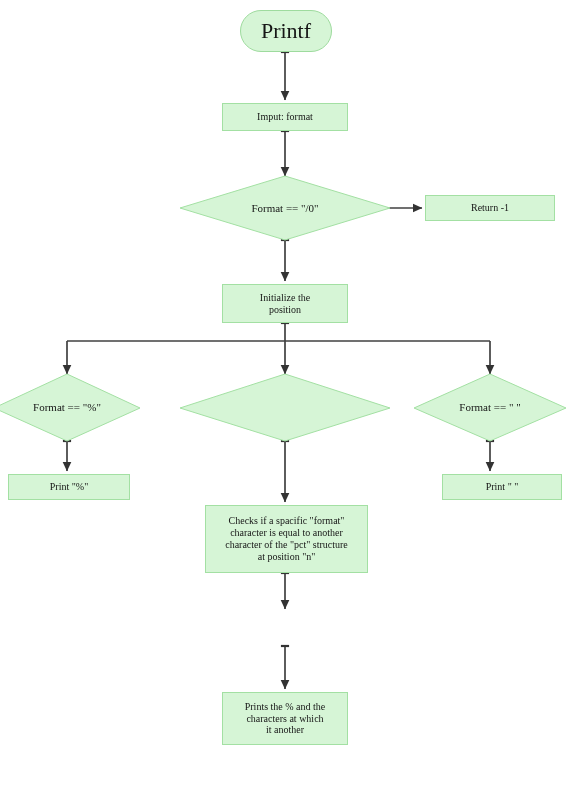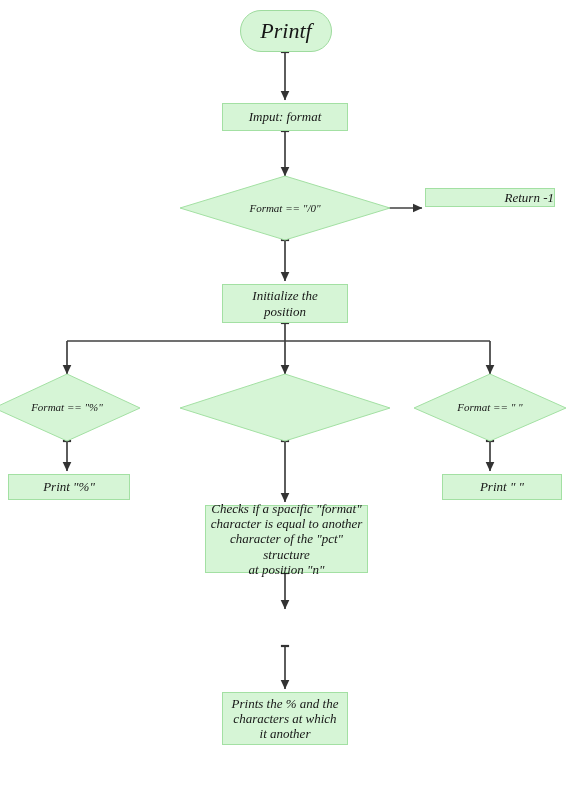--- a/index.html
+++ b/index.html
@@ -56,42 +56,41 @@
     white-space: pre-line;
   }
 
   .node.terminal {
     border-radius: 26px;
     border: 1px solid #9edb9e;
     font-size: 22px;
   }
 
   .node.process {
-    font-size: 13px;
+    font-size: 10px;
   }
 
   
   .diamond-wrap {
     position: absolute;
     display: flex;
     align-items: center;
     justify-content: center;
     text-align: center;
     white-space: pre-line;
     font-size: 11px;
     color: #161616;
     line-height: 1.18;
     box-sizing: border-box;
   }
 
   .d-text {
     position: relative;
     z-index: 3;
     pointer-events: none;
-    font-style: italic;
   }
 </style>
 </head>
 <body>
 
 <div id="flow-canvas">
 
   <svg id="connector-layer" viewBox="0 0 566 800" width="566" height="800">
     <defs>
       <marker id="arrowhead" markerWidth="7" markerHeight="7" refX="5.4" refY="3" orient="auto" markerUnits="strokeWidth">
@@ -145,21 +144,21 @@
     </div>
 
     <div class="node process" style="left:222px; top:103px; width:126px; height:28px;">
       <span class="d-text">Imput: format</span>
     </div>
 
     <div class="diamond-wrap" style="left:180px; top:176px; width:210px; height:64px;">
       <span class="d-text">Format == "/0"</span>
     </div>
 
-    <div class="node process" style="left:425px; top:188px; width:130px; height:19px;justify-content:flex-end;">
+    <div class="node process" style="left:425px; top:195px; width:130px; height:26px;">
       <span class="d-text">Return -1</span>
     </div>
 
     <div class="node process" style="left:222px; top:284px; width:126px; height:39px;">
       <span class="d-text">Initialize the
 position</span>
     </div>
 
     <div class="diamond-wrap" style="left:-6px; top:374px; width:146px; height:67px;">
       <span class="d-text">Format == "%"</span>

